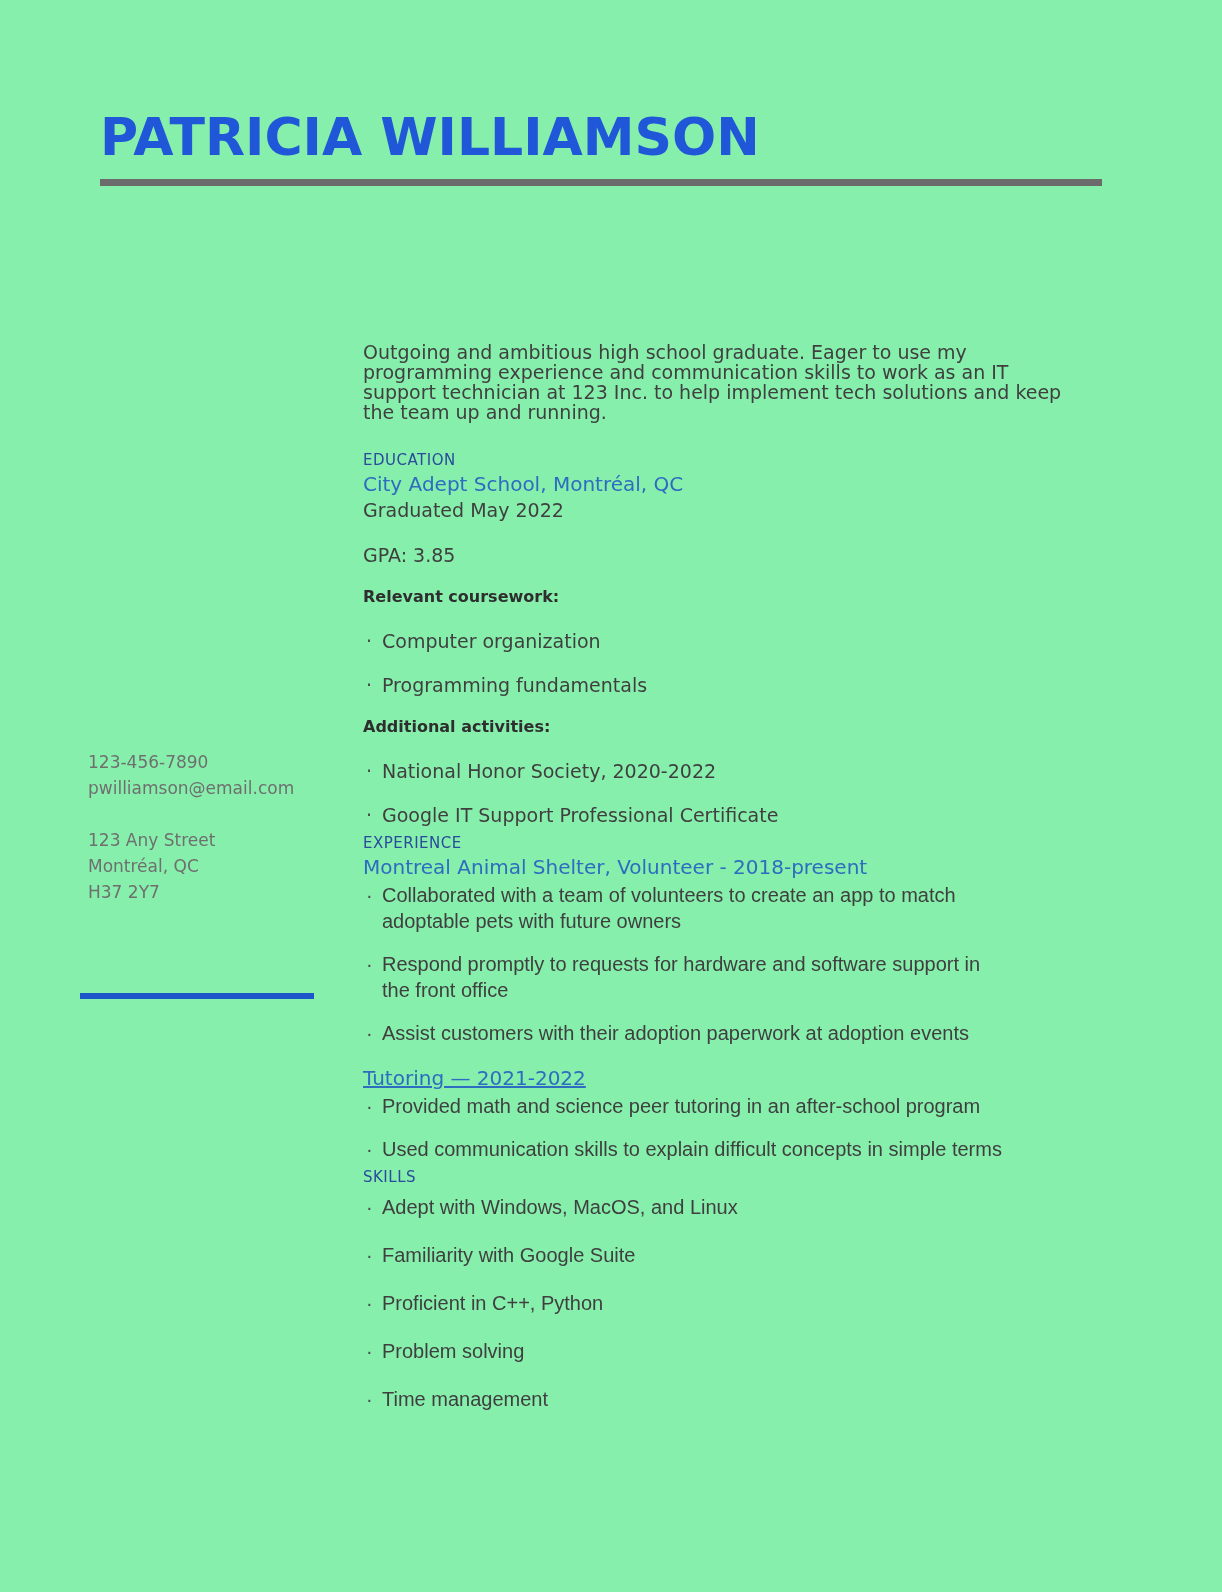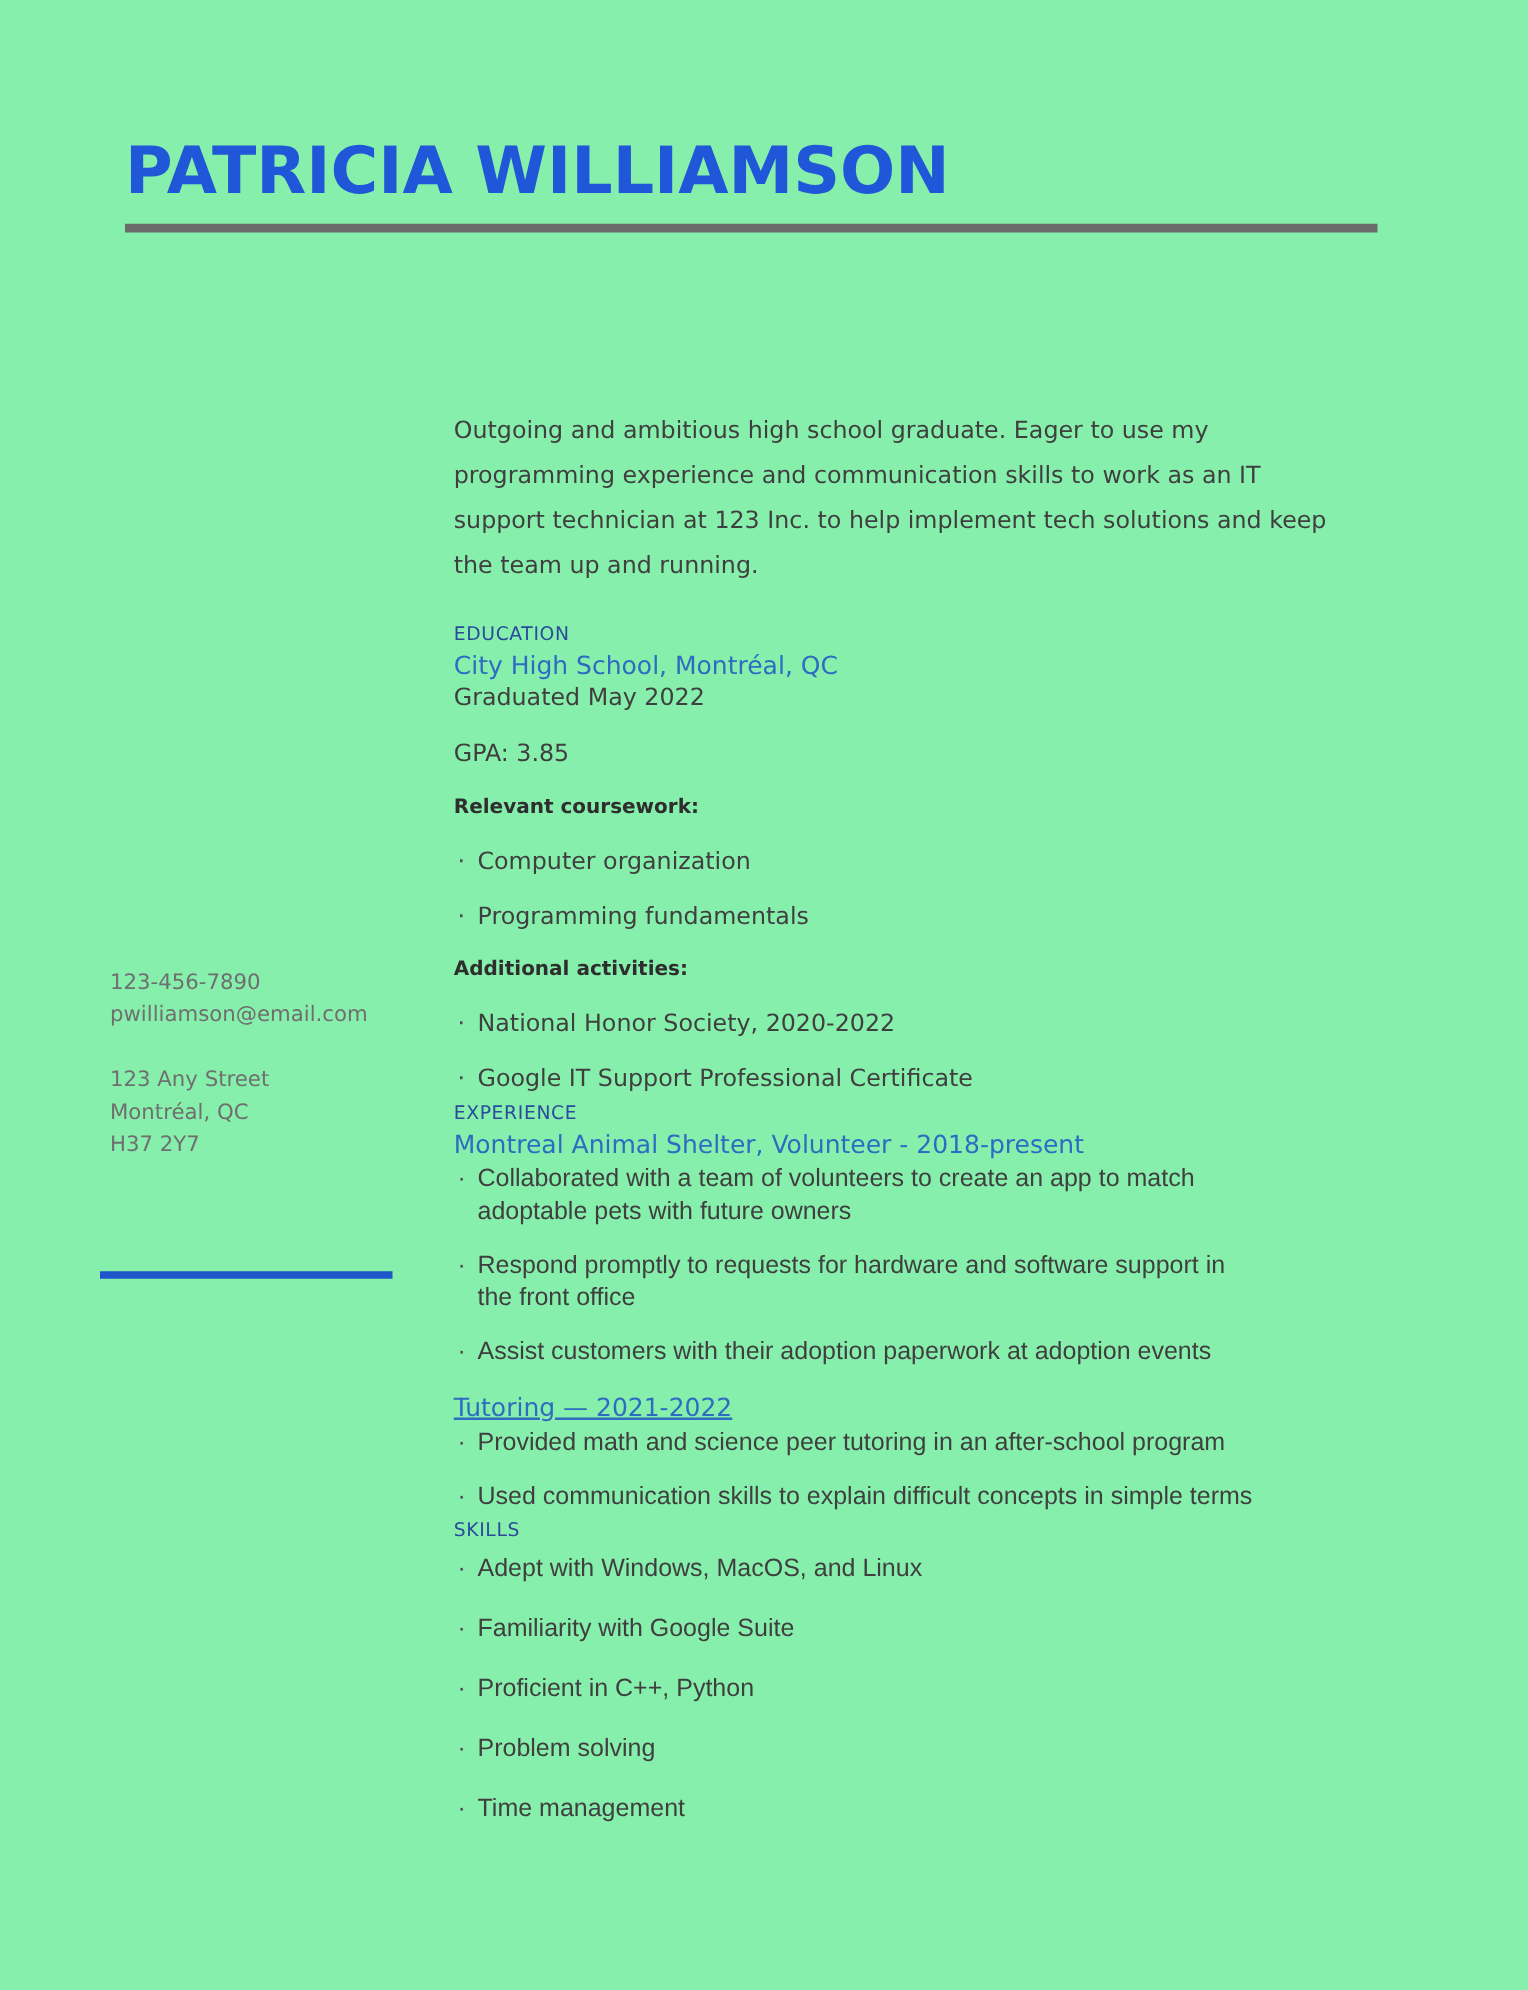--- a/index.html
+++ b/index.html
@@ -22,21 +22,21 @@
     font-size:52px;font-weight:bold;color:var(--title-blue);
     margin:0 0 0 20px;line-height:1.15;letter-spacing:0px;white-space:nowrap;
   }
   .title-rule{width:1002px;height:7px;background:var(--rule-gray);margin:11px 0 0 20px;}
   .columns{display:flex;margin-top:140px;align-items:center;}
   .left-col{width:234px;flex:none;padding-top:11px;}
   .left-col p{font-size:17px;line-height:26px;color:var(--text-gray);margin:0;padding-left:8px;}
   .contact-gap{height:26px;}
   .blue-rule{width:234px;height:6px;background:var(--divider-blue);margin-top:88px;}
   .right-col{width:706px;margin-left:49px;}
-  .summary{font-size:19px;line-height:36px;color:var(--text-dark);margin:0 0 23px;}
+  .summary{font-size:19px;line-height:20px;color:var(--text-dark);margin:16px 0 23px;}
   h2.sec{
     font-variant:small-caps;text-transform:lowercase;
     font-size:22px;font-weight:normal;color:var(--heading-navy);
     letter-spacing:0.5px;margin:0;line-height:26px;
   }
   .entry-title{font-size:20px;line-height:26px;color:var(--entry-blue);margin:0;}
   .body-line{font-size:19px;line-height:26px;color:var(--text-dark);margin:0;}
   .gpa{margin-top:19px;}
   .label{font-size:16px;font-weight:bold;color:var(--text-bold);margin:16px 0 0;line-height:26px;}
   ul.blist{list-style:none;margin:0;padding:0;}
@@ -69,21 +69,21 @@
       <p>Montréal, QC</p>
       <p>H37 2Y7</p>
       <div class="blue-rule"></div>
     </aside>
 
     <main class="right-col">
 
       <p class="summary">Outgoing and ambitious high school graduate. Eager to use my programming experience and communication skills to work as an IT support technician at 123 Inc. to help implement tech solutions and keep the team up and running.</p>
 
       <h2 class="sec">Education</h2>
-      <p class="entry-title">City High School, Montréal, QC</p>
+      <p class="entry-title">City Adept School, Montréal, QC</p>
       <p class="body-line">Graduated May 2022</p>
       <p class="body-line gpa">GPA: 3.85</p>
 
       <p class="label">Relevant coursework:</p>
       <ul class="blist wide-list">
         <li>
             <span class="b">·</span>
             <span>Computer organization</span>
           </li>
         <li>

